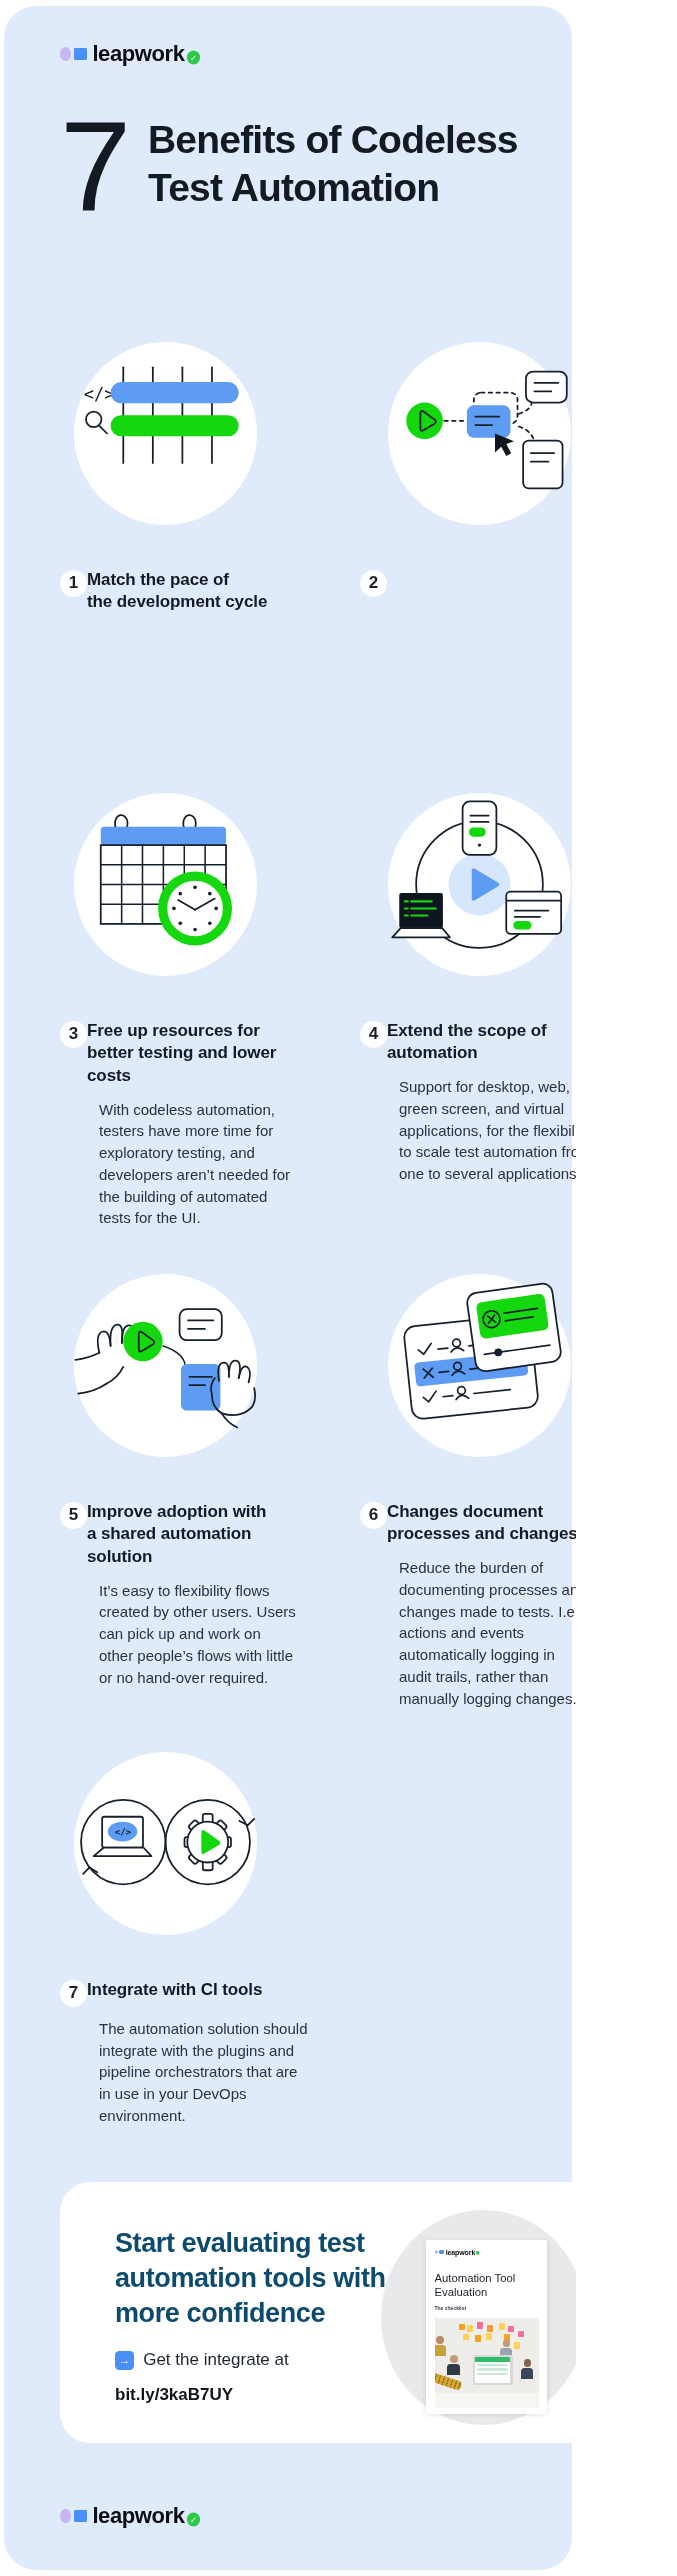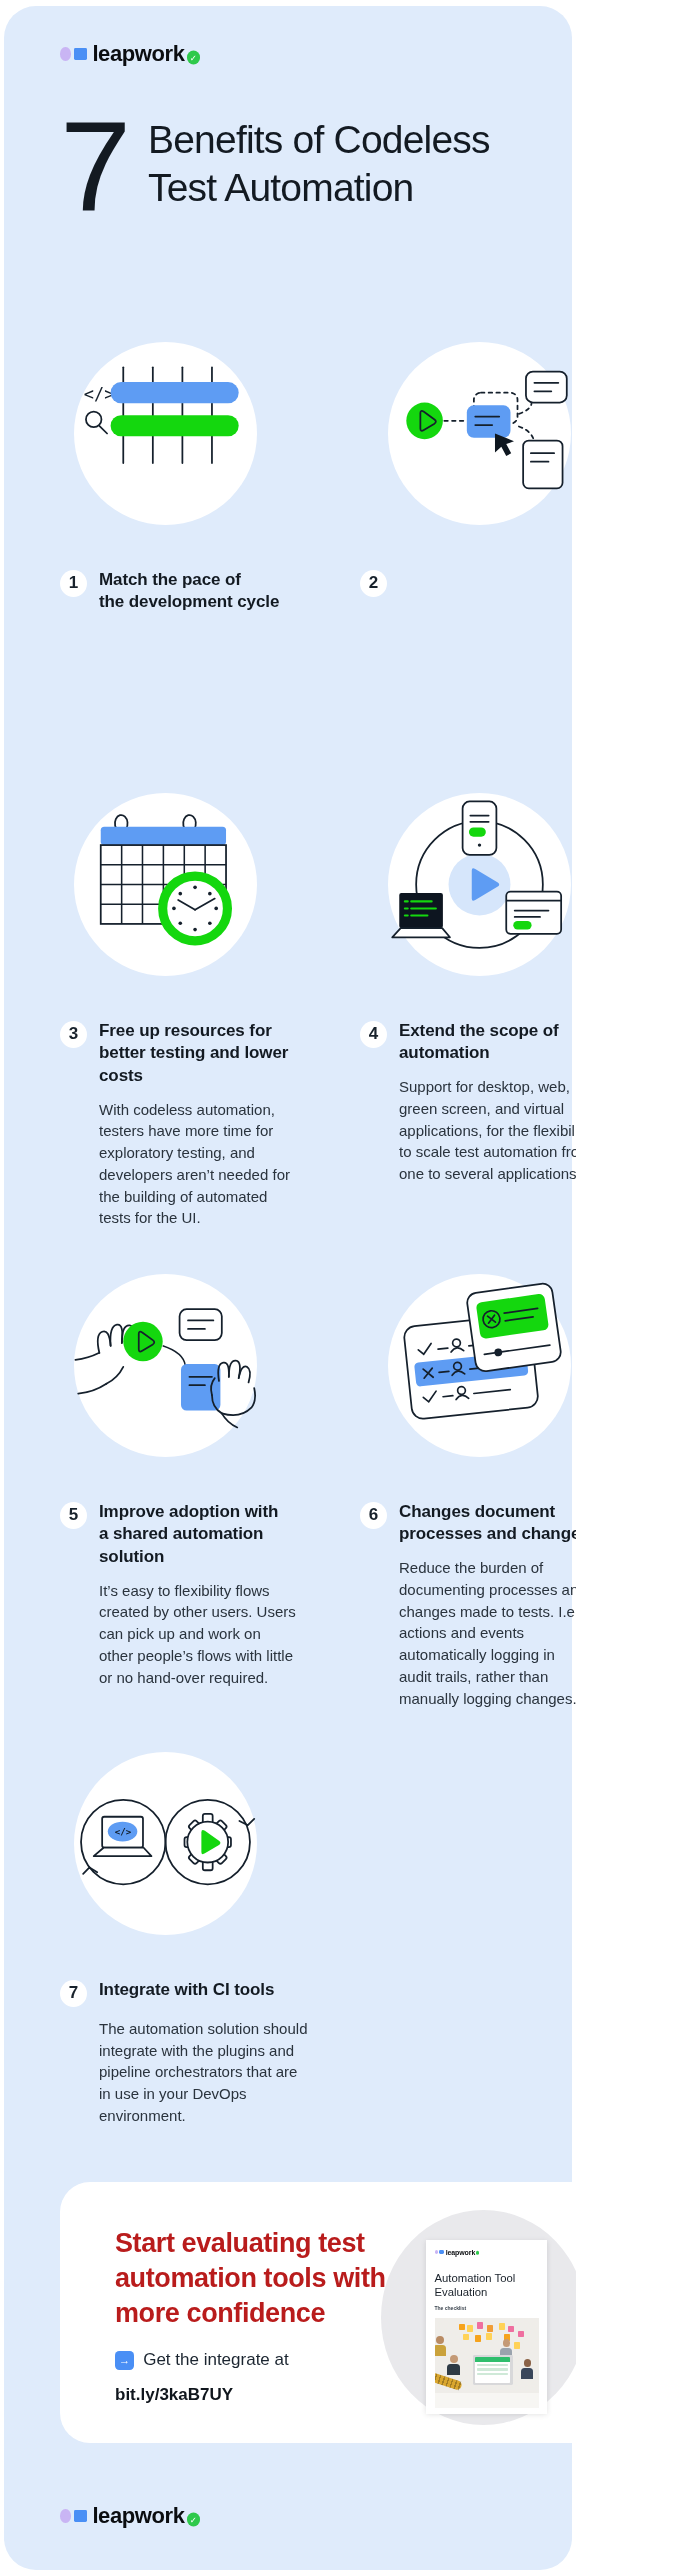--- a/index.html
+++ b/index.html
@@ -18,41 +18,41 @@
   .logo .sq{width:12.7px;height:12.7px;border-radius:1.4px;background:var(--logo-blue);margin-left:3.5px}
   .logo .word{font-size:22px;font-weight:700;color:#0b0d10;letter-spacing:-0.4px;margin-left:5.6px}
   .logo .check{width:13.4px;height:13.4px;border-radius:50%;background:var(--logo-green);color:#fff;
     font-size:8.5px;font-weight:700;display:flex;align-items:center;justify-content:center;
     margin-left:2.1px;transform:translateY(3.5px)}
   .logo-header{left:60px;top:42px}
   .logo-footer{left:60px;top:2504px}
 
   
   .big-num{position:absolute;left:60px;top:103px;font-size:128px;line-height:1;font-weight:400;color:var(--title);letter-spacing:-2.8px}
-  .main-title{position:absolute;left:148px;top:116px;font-size:39px;line-height:1.23;font-weight:400;
+  .main-title{position:absolute;left:148px;top:116px;font-size:39px;line-height:1.23;font-weight:700;
     color:var(--title);letter-spacing:-0.8px;white-space:pre-line}
 
   
   .benefit{position:absolute;width:282px}
   .b-left{left:60px}
   .b-right{left:360px}
   .illus{width:183px;height:183px;border-radius:50%;background:#fff;display:flex;align-items:center;justify-content:center}
   .b-left .illus{margin-left:14px}
   .b-right .illus{margin-left:28px}
   .head{display:flex;align-items:flex-start;margin-top:44px}
   .num-badge{flex:0 0 auto;width:27px;height:27px;border-radius:50%;background:#fff;color:#18222c;
     font-size:17px;font-weight:700;display:flex;align-items:center;justify-content:center;margin-top:0.7px}
-  .b-title{margin-left:12px;font-size:17px;line-height:1.32;font-weight:700;color:var(--title);
+  .b-title{margin-left:0;font-size:17px;line-height:1.32;font-weight:700;color:var(--title);
     letter-spacing:-0.1px;white-space:pre-line}
   .b-body{margin-left:39px;margin-top:11.3px;font-size:15px;line-height:1.45;color:var(--body);white-space:pre-line}
 
   
   .cta{position:absolute;left:60px;top:2182px;width:558px;height:261px;background:var(--card);border-radius:30px}
   .cta-heading{position:absolute;left:55px;top:44px;font-size:27px;line-height:1.3;font-weight:700;
-    color:#b91c1c;letter-spacing:-0.4px;white-space:pre-line}
+    color:#0c4a6e;letter-spacing:-0.4px;white-space:pre-line}
   .cta-link{position:absolute;left:55px;top:168px;display:flex;align-items:center;cursor:pointer}
   .arrow-chip{width:19px;height:19px;border-radius:4.2px;background:var(--logo-blue);color:#fff;font-size:11.3px;
     font-weight:700;display:flex;align-items:center;justify-content:center}
   .link-prefix{margin-left:9.2px;font-size:17px;color:#1b2530}
   .cta-url{position:absolute;left:55px;top:203px;font-size:17px;font-weight:700;color:#10161d;cursor:pointer}
   .cta-ellipse{position:absolute;left:321px;top:28px;width:205px;height:215px;border-radius:50%;background:var(--ellipse)}
   .doc{position:absolute;left:366px;top:58px;width:121px;height:174px;background:#fff;box-shadow:0 1.4px 5.6px rgba(0,0,0,.12);padding:7.8px 8.5px}
   .doc .logo{position:static;height:8.5px;transform:scale(1)}
   .doc .dot{width:3.5px;height:4.2px}
   .doc .sq{width:4.2px;height:4.2px;margin-left:1.4px}

